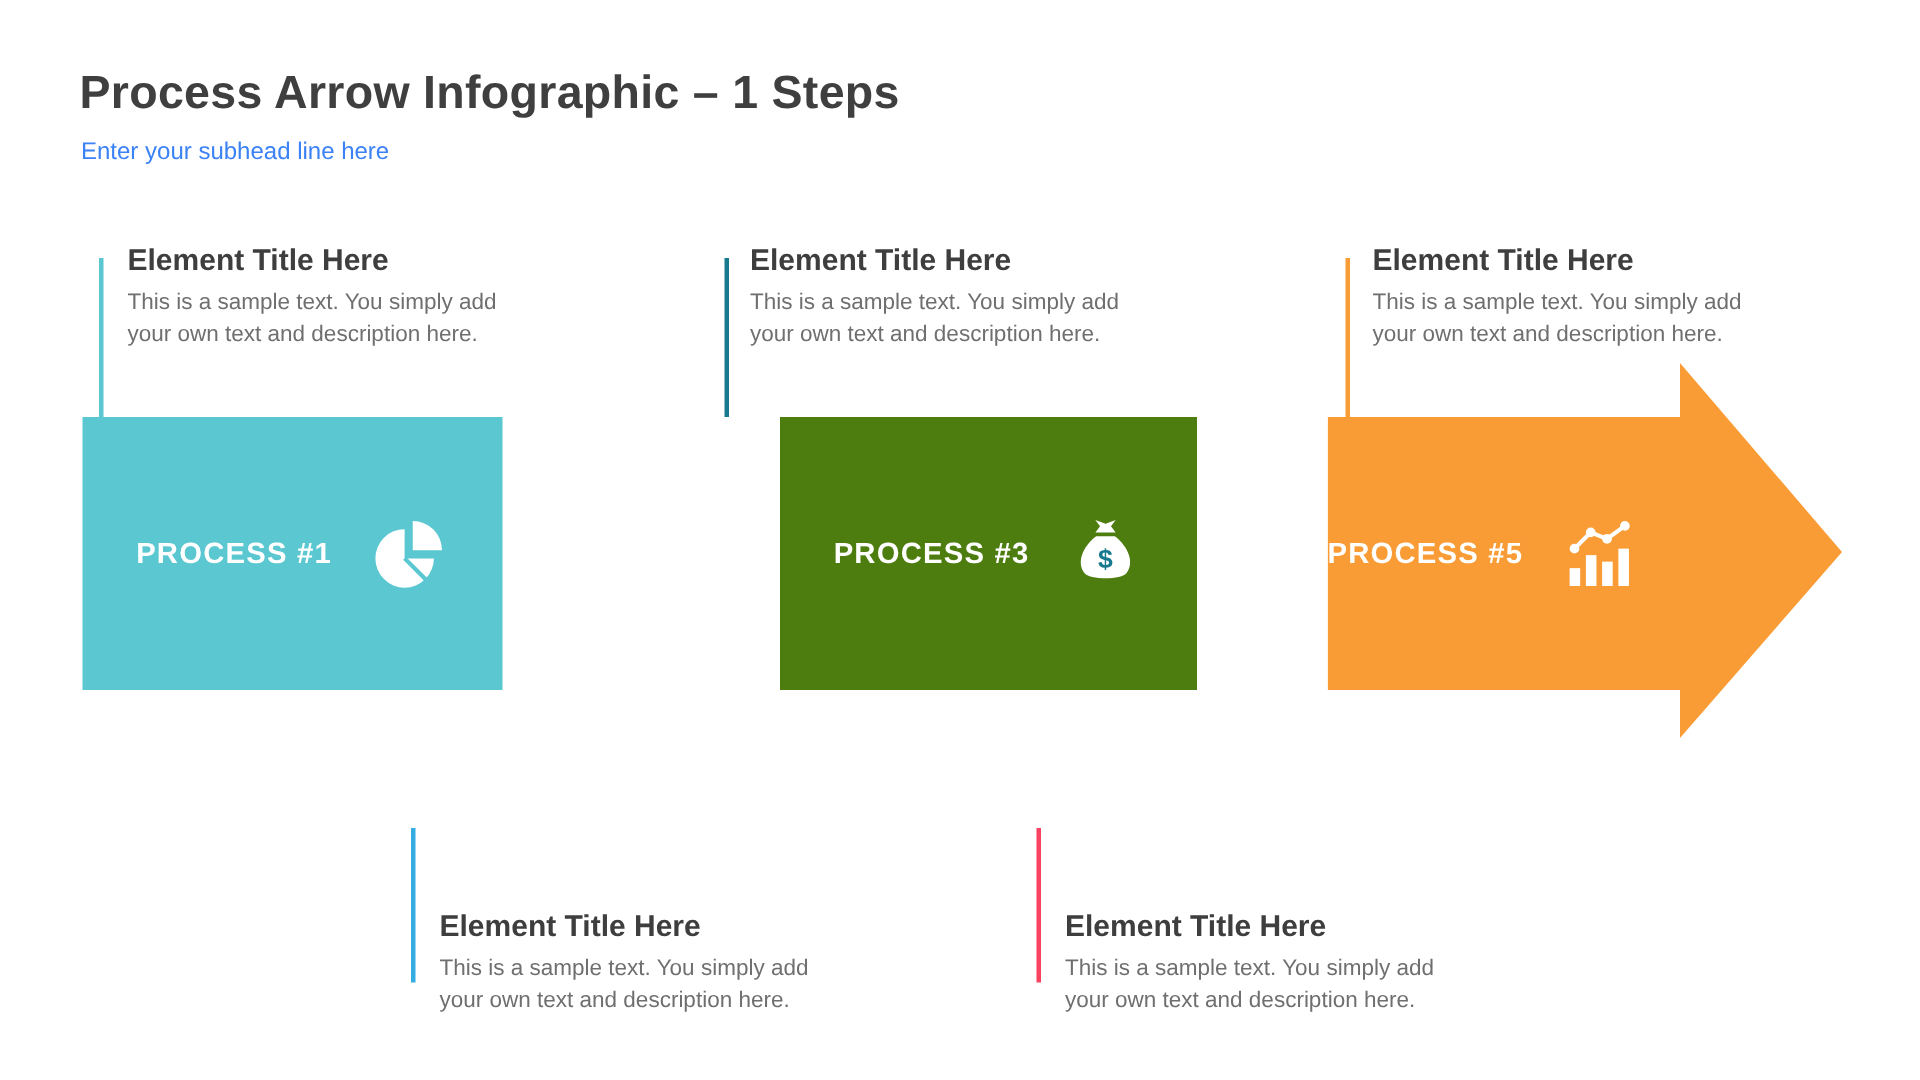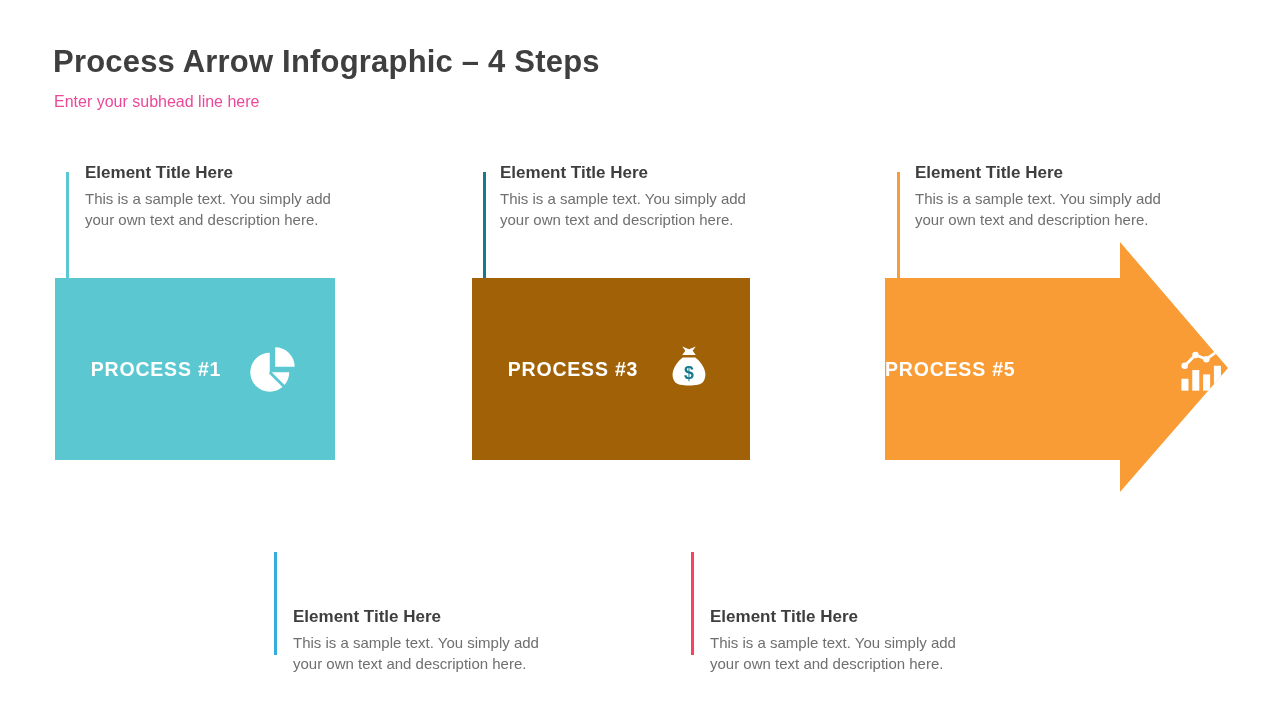--- a/index.html
+++ b/index.html
@@ -6,26 +6,26 @@
   .slide {
     position:relative; width:1280px; height:720px; background:#ffffff;
     overflow:hidden; font-family:"Liberation Sans", sans-serif;
   }
   .page-title {
     position:absolute; left:53px; top:44px; margin:0;
     font-size:31px; font-weight:bold; color:#3f3f3f; letter-spacing:0.2px;
   }
   .page-subhead {
     position:absolute; left:54px; top:93px; margin:0;
-    font-size:16px; color:#ec4899;
+    font-size:16px; color:#3b82f6;
   }
 
   
   .anno { position:absolute; width:268px; }
-  .anno-title { margin:0 0 5px 0; font-size:17px; font-weight:bold; color:#3e3e3e; }
+  .anno-title { margin:0 0 5px 0; font-size:20px; font-weight:bold; color:#3e3e3e; }
   .anno-body  { margin:0; font-size:15px; line-height:21px; color:#6f6f6f; width:262px; }
   .anno-1 { left:85px;  top:163px; }
   .anno-3 { left:500px; top:163px; }
   .anno-5 { left:915px; top:163px; }
   .anno-2 { left:293px; top:607px; }
   .anno-4 { left:710px; top:607px; }
 
   
   .connector { position:absolute; width:3px; }
   .conn-1 { left:66px;  top:172px; height:106px; background:#5ac7d1; }
@@ -47,21 +47,21 @@
     white-space:nowrap;
   }
 
   
   .arrow5 {
     left:885px; top:242px; width:343px; height:250px; background:#f99c35;
     clip-path:polygon(0 36px, 235px 36px, 235px 0, 343px 126px, 235px 250px, 235px 218px, 0 218px);
   }
   .arrow5-content {
     position:absolute; left:0; right:0; top:36px; height:182px;
-    display:flex; align-items:center; justify-content:space-between; gap:26px;
+    display:flex; align-items:center; justify-content:flex-start; gap:26px;
   }
 
   
   .bottom-group { position:absolute; width:284px; height:180px; }
   .bg-2 { left:260px; top:372px; }
   .bg-4 { left:676px; top:372px; }
   .shape-main {
     position:absolute; inset:0;
     clip-path:polygon(77px 0, 210px 0, 210px 88px, 284px 180px, 0 180px, 77px 88px);
   }
@@ -79,21 +79,21 @@
     position:absolute; left:0; right:0; top:122px; text-align:center;
   }
 
   .step-icon { display:block; }
 </style>
 </head>
 <body>
 
 <div class="slide">
 
-  <h1 class="page-title">Process Arrow Infographic – 4 Steps</h1>
+  <h1 class="page-title">Process Arrow Infographic – 1 Steps</h1>
   <p class="page-subhead">Enter your subhead line here</p>
 
   <div class="anno anno-1">
     <p class="anno-title">Element Title Here</p>
     <p class="anno-body">This is a sample text. You simply add your own text and description here.</p>
   </div>
   <div class="anno anno-3">
     <p class="anno-title">Element Title Here</p>
     <p class="anno-body">This is a sample text. You simply add your own text and description here.</p>
   </div>
@@ -120,21 +120,21 @@
     <div class="block-row">
       <span class="process-label">PROCESS #1</span>
       <svg class="step-icon" viewBox="0 0 48 48" width="52" height="52">
         <path fill="#ffffff" d="M21 27 L21 9 A18 18 0 1 0 39 27 Z"></path>
         <line x1="21" y1="27" x2="34.2" y2="40.2" stroke="#5ac7d1" stroke-width="2.6"></line>
         <path fill="#ffffff" d="M26 22 L26 4 A18 18 0 0 1 44 22 Z"></path>
       </svg>
     </div>
   </div>
 
-  <div class="block block-3" style="background-color: #a16207;">
+  <div class="block block-3" style="background-color: #4d7c0f; margin-left: 48px;">
     <div class="block-row">
       <span class="process-label">PROCESS #3</span>
       <svg class="step-icon" viewBox="0 0 48 48" width="50" height="52">
         <path fill="#ffffff" d="M17.5 10.5 L30.5 10.5 L27.5 6.5 L30.5 2.5 L24 5 L17.5 2.5 L20.5 6.5 Z"></path>
         <path fill="#ffffff" d="M18 13 C 9 20 5.5 30 10.5 36.5 C 13.5 41 34.5 41 37.5 36.5 C 42.5 30 39 20 30 13 Z"></path>
         <text x="24" y="33.5" fill="#16798d" font-size="17" font-weight="bold" text-anchor="middle" font-family="Liberation Sans, sans-serif">$</text>
       </svg>
     </div>
   </div>
 

